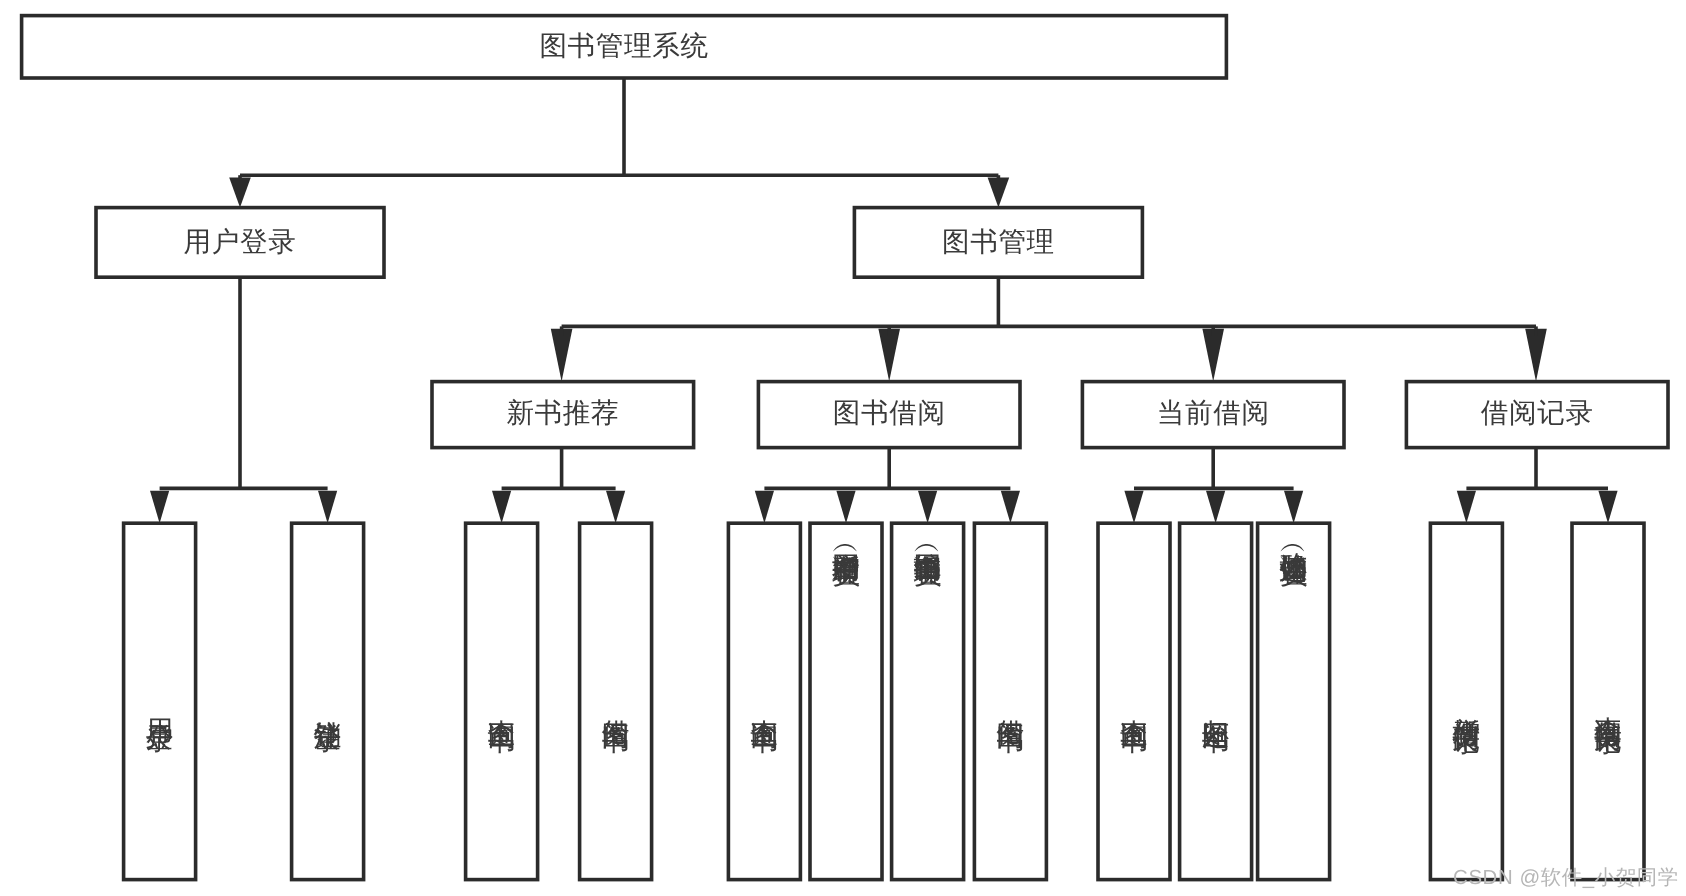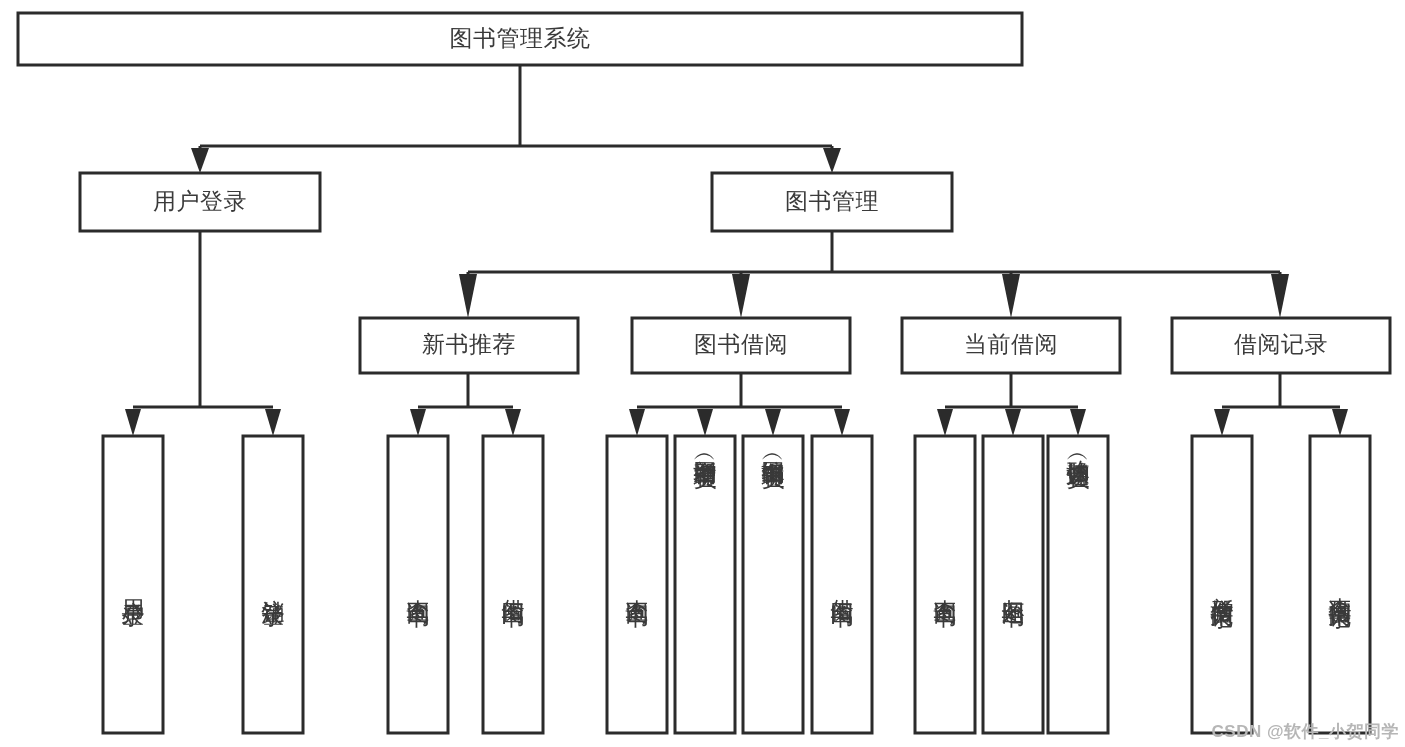--- a/index.html
+++ b/index.html
@@ -71,21 +71,20 @@
   }
   .watermark {
     position: absolute;
     right: 6px;
     bottom: 4px;
     font-family: "Liberation Sans", "DejaVu Sans", sans-serif;
     font-size: 17px;
     color: #b6b6b6;
     letter-spacing: 0.5px;
     white-space: nowrap;
-    font-weight: bold;
   }
 </style>
 </head>
 <body>
 
 <div id="diagram-root">
 
   <svg class="diagram" viewBox="0 0 1405 747" xmlns="http://www.w3.org/2000/svg">
 
     <g>

